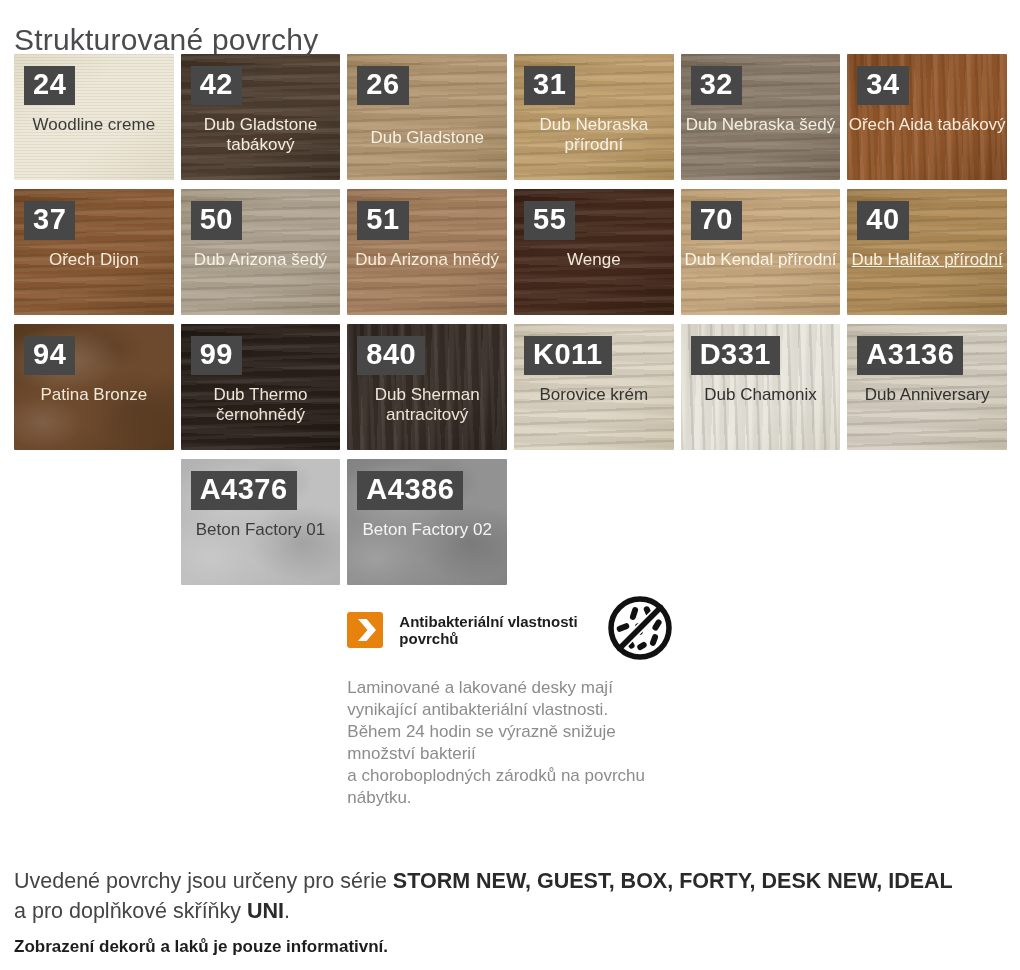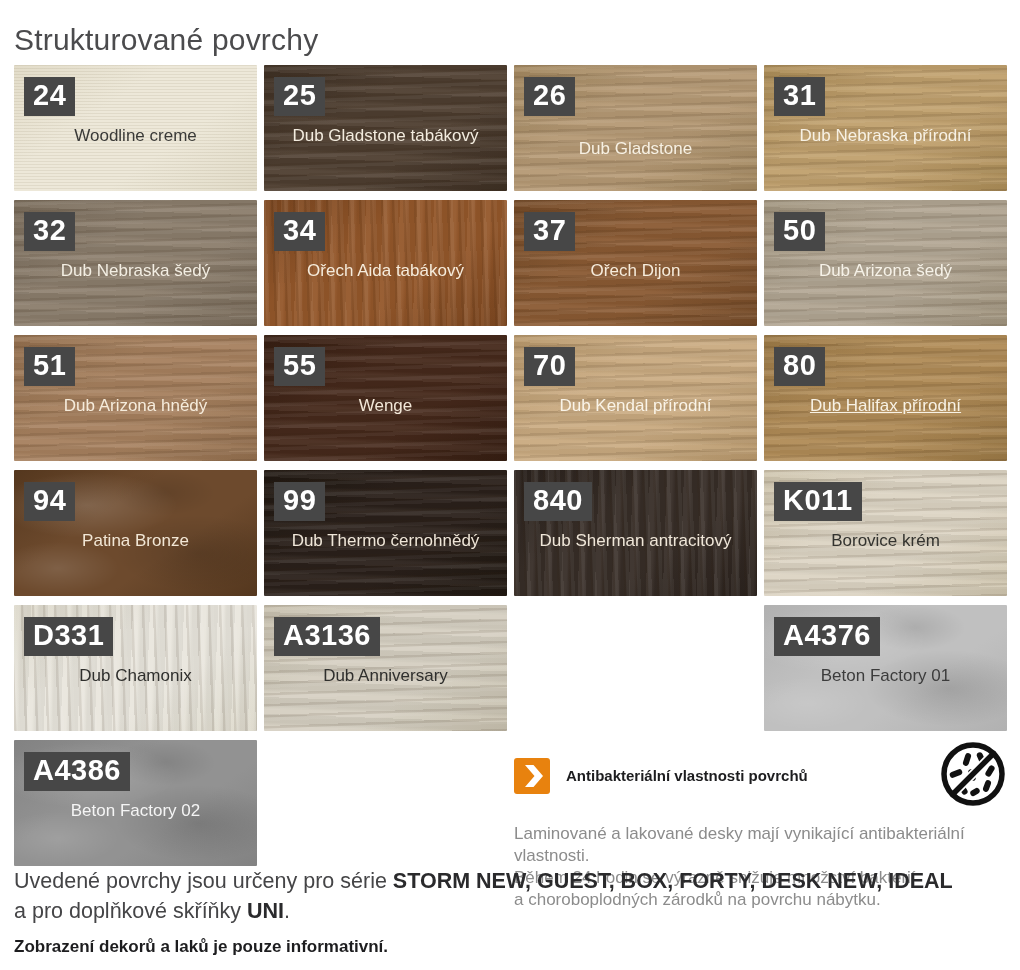--- a/index.html
+++ b/index.html
@@ -7,22 +7,22 @@
   .page{position:relative;width:1020px;height:898px;background:#fff;}
 
   
   .header{display:flex;align-items:center;padding:16px 0 0 14px;height:46px;}
   .page-title{font-size:30px;font-weight:400;color:#4b4b4d;letter-spacing:.2px;margin:0;line-height:1.1;}
   .header-note{display:flex;align-items:center;margin-left:52px;gap:14px;}
   .arrow-badge{width:36px;height:36px;border-radius:3px;display:inline-flex;align-items:center;justify-content:center;flex:0 0 36px;}
   .header-note-label{font-size:17.5px;font-weight:700;color:#1e222b;}
 
   
-  .grid{position:absolute;left:14px;top:65px;width:993px;display:grid;
-        grid-template-columns:repeat(4,1fr);grid-template-rows:repeat(6,126px);gap:9px 7px;}
+  .grid{position:absolute;left:14px;top:54px;width:993px;display:grid;
+        grid-template-columns:repeat(6,1fr);grid-template-rows:repeat(6,126px);gap:9px 7px;}
   .cell{position:relative;overflow:hidden;border-radius:1px;}
   .cell::before{content:"";position:absolute;inset:0;pointer-events:none;}
   .tex-ribs-h::before{background:repeating-linear-gradient(180deg, rgba(110,95,60,.10) 0 1px, rgba(255,255,255,0) 1px 3px);}
   .tex-wood-h::before{background:
       repeating-linear-gradient(178deg, rgba(50,32,14,.10) 0 2px, rgba(255,255,255,.05) 3px 6px, rgba(0,0,0,0) 6px 11px),
       repeating-linear-gradient(2deg, rgba(255,255,255,.05) 0 5px, rgba(0,0,0,.05) 9px 17px);}
   .tex-wood-v::before{background:
       repeating-linear-gradient(88deg, rgba(50,32,14,.10) 0 2px, rgba(255,255,255,.05) 3px 6px, rgba(0,0,0,0) 6px 11px),
       repeating-linear-gradient(92deg, rgba(255,255,255,.05) 0 5px, rgba(0,0,0,.05) 9px 17px);}
   .tex-stone::before{background:
@@ -57,21 +57,21 @@
   <div class="header">
     <h1 class="page-title">Strukturované povrchy</h1>
   </div>
 
   <div class="grid">
     <div class="cell tex-ribs-h" style="background: linear-gradient(145deg, rgb(226, 220, 201) 0%, rgb(237, 232, 217) 36%, rgb(237, 232, 217) 64%, rgb(226, 220, 201) 100%);">
         <span class="code" style="background: rgb(71, 71, 71);">24</span>
         <span class="name" style="color: rgb(58, 58, 56);">Woodline creme</span>
       </div>
     <div class="cell tex-wood-h" style="background: linear-gradient(145deg, rgb(61, 47, 35) 0%, rgb(78, 62, 48) 36%, rgb(78, 62, 48) 64%, rgb(61, 47, 35) 100%);">
-        <span class="code" style="background: rgb(71, 71, 71);">25</span>
+        <span class="code" style="background: rgb(71, 71, 71);">42</span>
         <span class="name" style="color: rgb(243, 236, 223);">Dub Gladstone tabákový</span>
       </div>
     <div class="cell tex-wood-h" style="background: linear-gradient(145deg, rgb(162, 135, 95) 0%, rgb(181, 153, 116) 36%, rgb(181, 153, 116) 64%, rgb(162, 135, 95) 100%);">
         <span class="code" style="background: rgb(71, 71, 71);">26</span>
         <span class="name" style="color: rgb(247, 241, 228); margin-top: 13px;">Dub Gladstone</span>
       </div>
     <div class="cell tex-wood-h" style="background: linear-gradient(145deg, rgb(171, 140, 87) 0%, rgb(192, 160, 109) 36%, rgb(192, 160, 109) 64%, rgb(171, 140, 87) 100%);">
         <span class="code" style="background: rgb(71, 71, 71);">31</span>
         <span class="name" style="color: rgb(247, 241, 228);">Dub Nebraska přírodní</span>
       </div>
@@ -97,21 +97,21 @@
       </div>
     <div class="cell tex-wood-h" style="background: linear-gradient(145deg, rgb(54, 30, 18) 0%, rgb(70, 41, 27) 36%, rgb(70, 41, 27) 64%, rgb(54, 30, 18) 100%);">
         <span class="code" style="background: rgb(71, 71, 71);">55</span>
         <span class="name" style="color: rgb(242, 231, 216);">Wenge</span>
       </div>
     <div class="cell tex-wood-h" style="background: linear-gradient(145deg, rgb(184, 152, 108) 0%, rgb(201, 170, 128) 36%, rgb(201, 170, 128) 64%, rgb(184, 152, 108) 100%);">
         <span class="code" style="background: rgb(71, 71, 71);">70</span>
         <span class="name" style="color: rgb(250, 244, 232);">Dub Kendal přírodní</span>
       </div>
     <div class="cell tex-wood-h" style="background: linear-gradient(145deg, rgb(155, 121, 70) 0%, rgb(176, 139, 86) 36%, rgb(176, 139, 86) 64%, rgb(155, 121, 70) 100%);">
-        <span class="code" style="background: rgb(71, 71, 71);">80</span>
+        <span class="code" style="background: rgb(71, 71, 71);">40</span>
         <span class="name" style="color: rgb(248, 242, 229); text-decoration: underline;">Dub Halifax přírodní</span>
       </div>
     <div class="cell tex-stone" style="background: linear-gradient(145deg, rgb(84, 55, 30) 0%, rgb(109, 74, 45) 36%, rgb(109, 74, 45) 64%, rgb(84, 55, 30) 100%);">
         <span class="code" style="background: rgb(71, 71, 71);">94</span>
         <span class="name" style="color: rgb(242, 231, 214);">Patina Bronze</span>
       </div>
     <div class="cell tex-wood-h" style="background: linear-gradient(145deg, rgb(31, 23, 17) 0%, rgb(42, 32, 26) 36%, rgb(42, 32, 26) 64%, rgb(31, 23, 17) 100%);">
         <span class="code" style="background: rgb(71, 71, 71);">99</span>
         <span class="name" style="color: rgb(239, 230, 216);">Dub Thermo černohnědý</span>
       </div>

